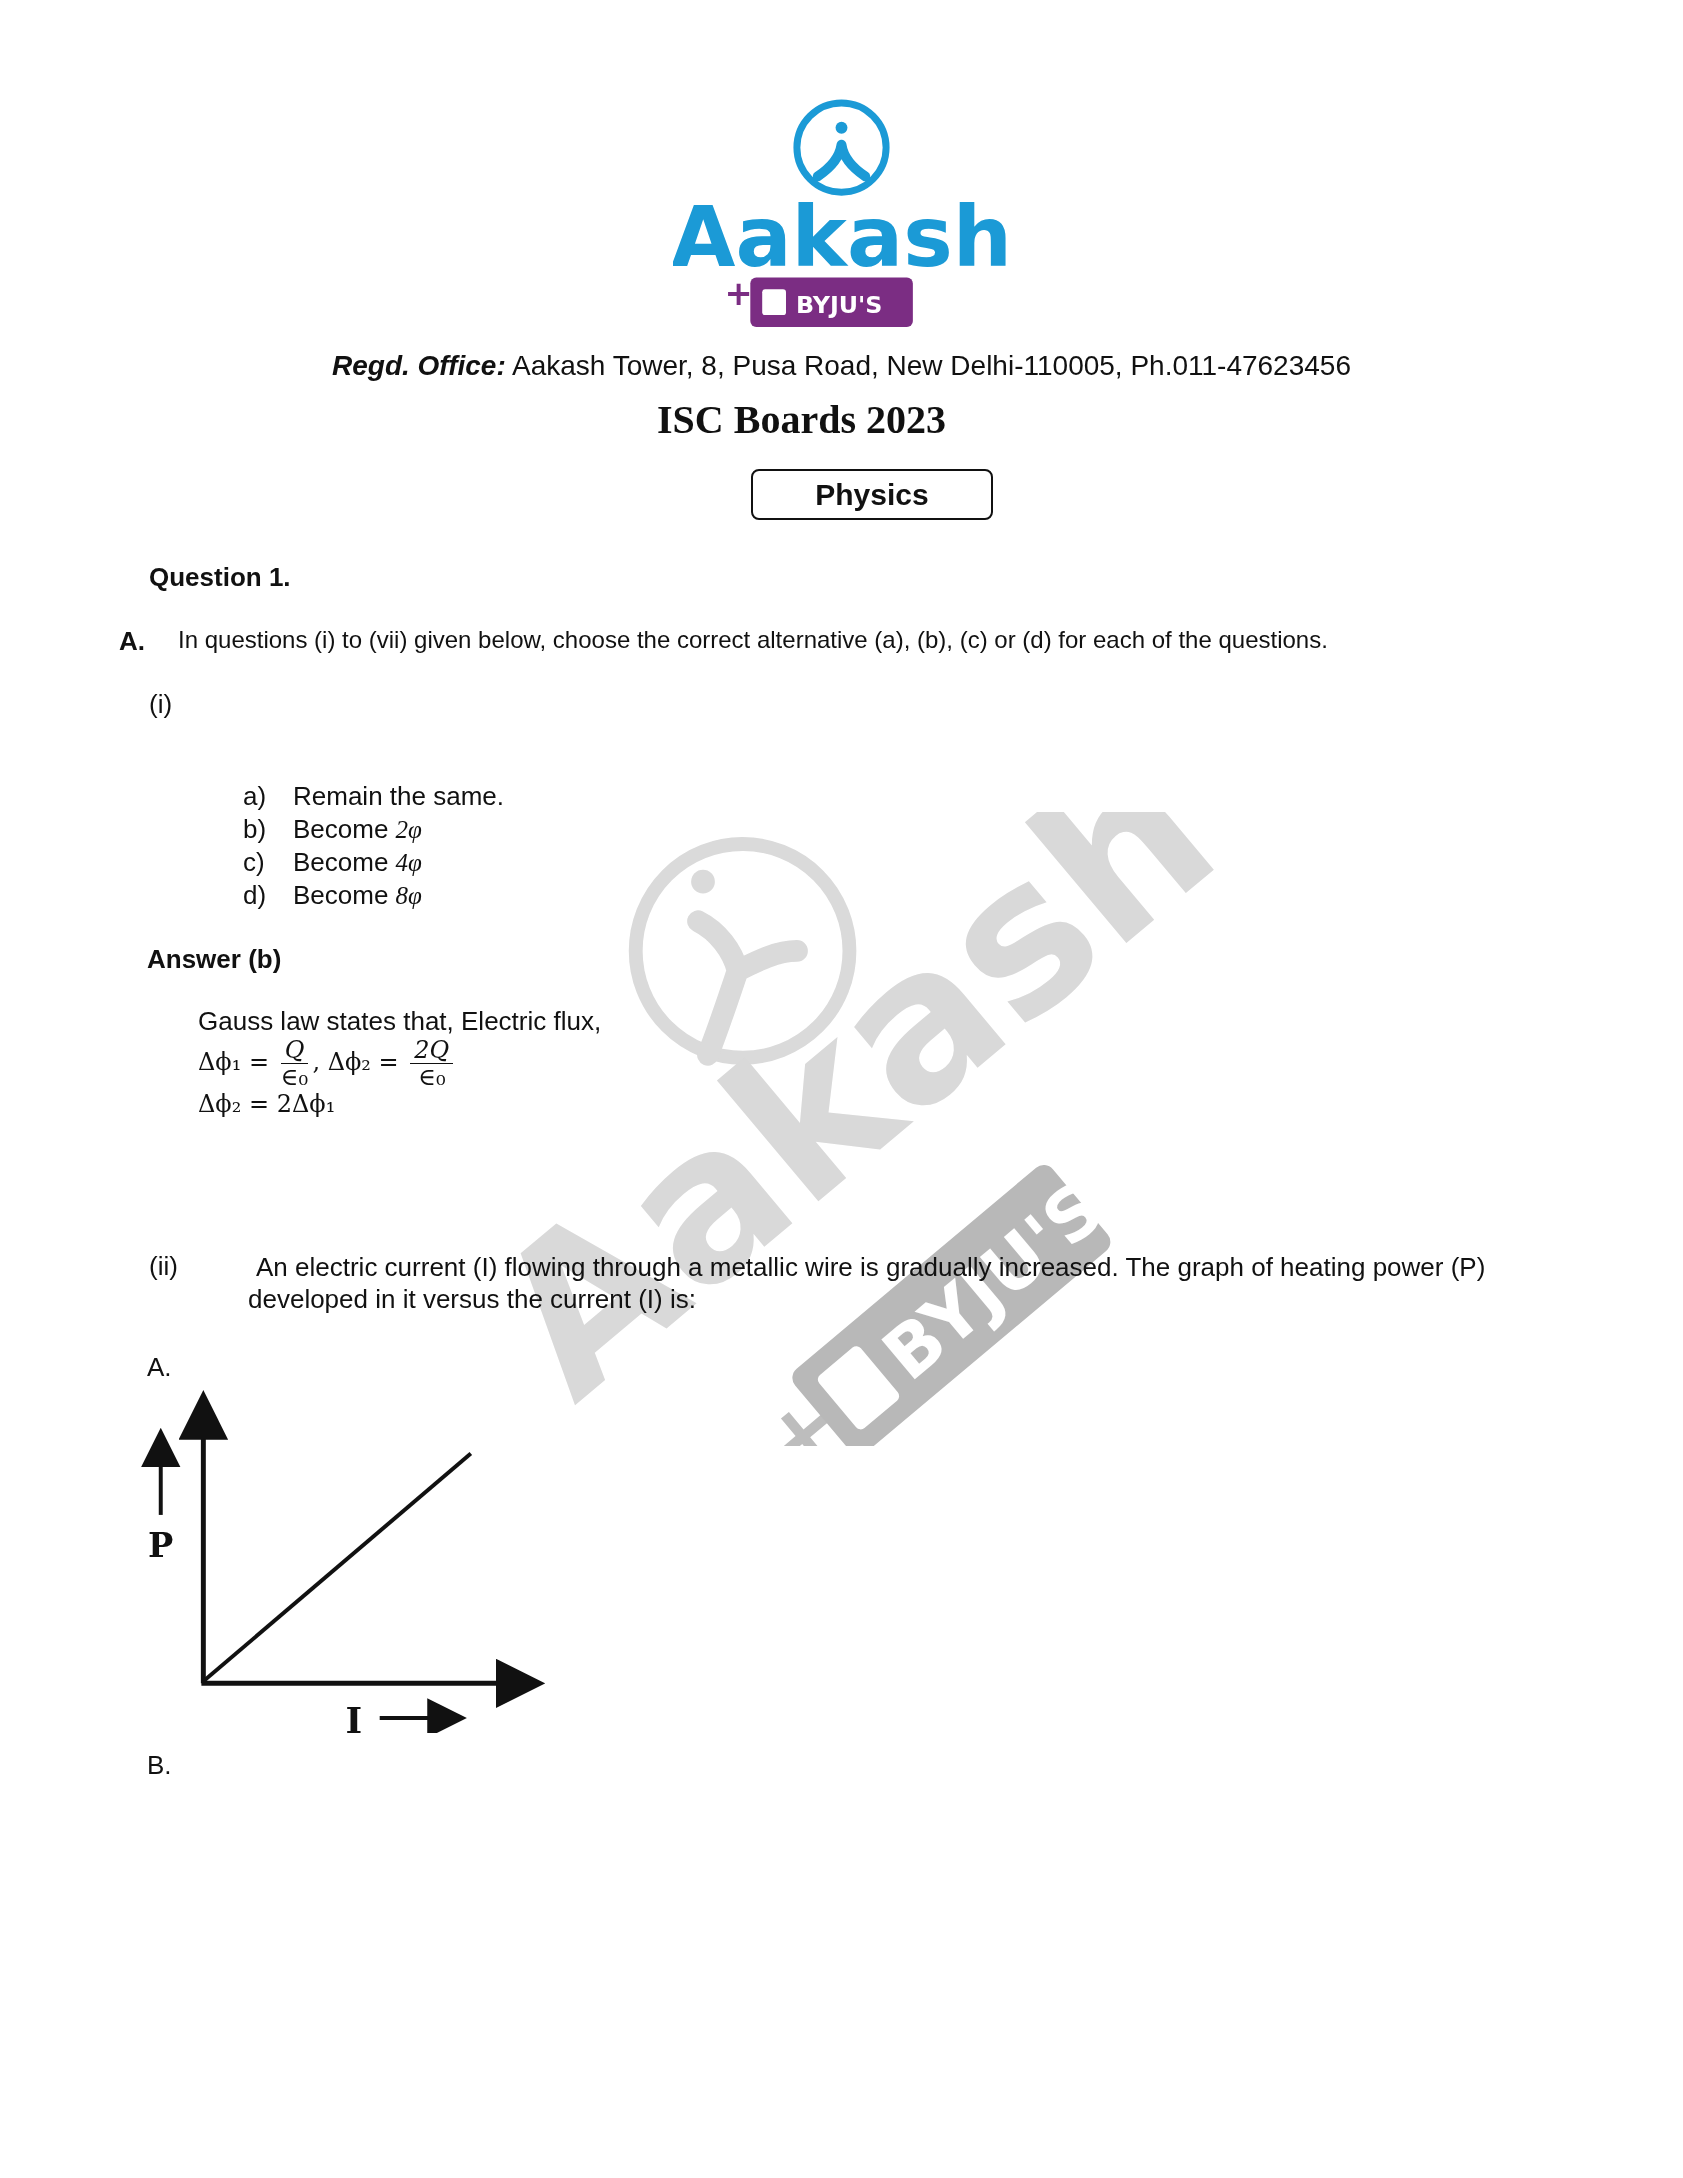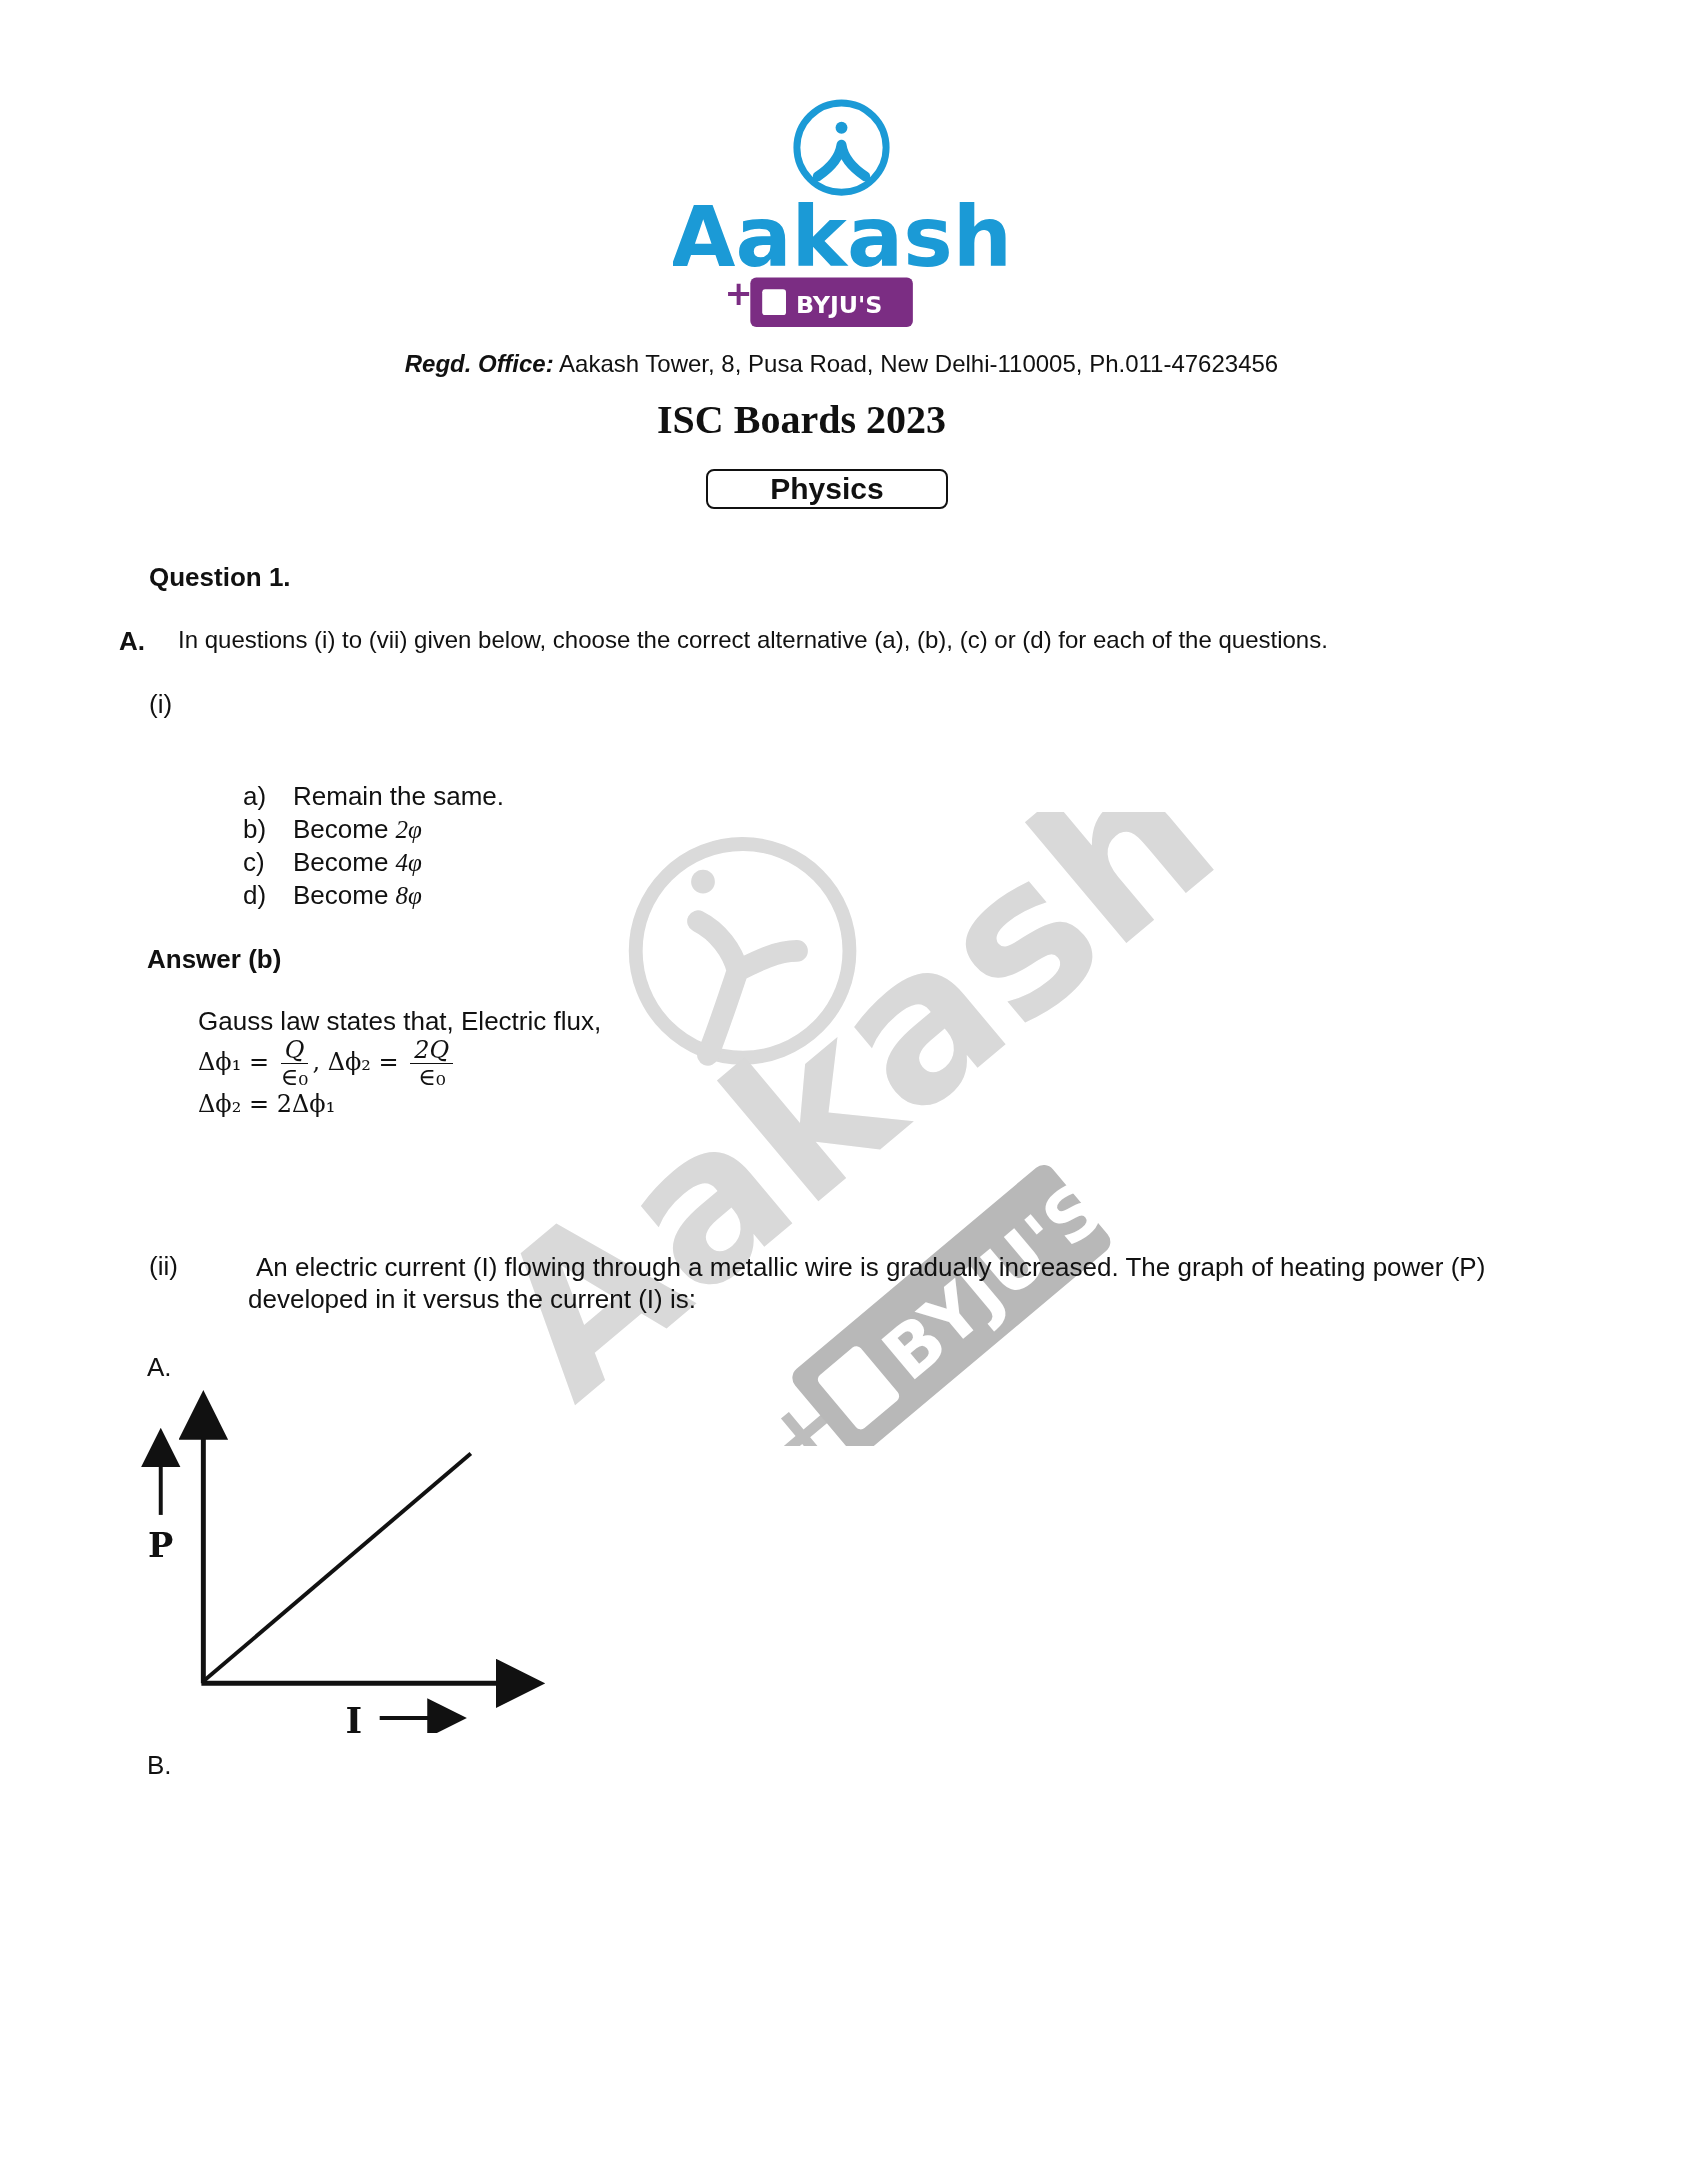--- a/index.html
+++ b/index.html
@@ -1,22 +1,22 @@
 <!DOCTYPE html>
 <html><head>
 <meta charset="utf-8">
 <style>
   html, body { margin: 0; padding: 0; background: #ffffff; }
   body { width: 1683px; height: 2178px; position: relative; overflow: hidden; font-family: "Liberation Sans", sans-serif; color: #111; }
   .abs { position: absolute; }
   .logo-wrap { left: 673px; top: 97px; width: 337px; height: 238px; }
-  .regd { left: 0; width: 1683px; top: 350px; text-align: center; font-size: 24px; }
+  .regd { left: 0; width: 1683px; top: 350px; text-align: center; font-size: 28px; }
   .regd b { font-style: italic; font-weight: bold; }
   .title { left: 0; width: 1603px; top: 396px; text-align: center; font-family: "Liberation Serif", serif; font-weight: bold; font-size: 40px; }
-  .subject-box { left: 706px; top: 469px; width: 242px; height: 40px; border: 2.5px solid #111; border-radius: 8px; box-sizing: border-box; display: flex; align-items: center; justify-content: center; font-weight: bold; font-size: 30px; }
+  .subject-box { left: 751px; top: 469px; width: 242px; height: 51px; border: 2.5px solid #111; border-radius: 8px; box-sizing: border-box; display: flex; align-items: center; justify-content: center; font-weight: bold; font-size: 30px; }
   .qhead { left: 149px; top: 562px; font-weight: bold; font-size: 26px; }
   .sec-label { left: 119px; top: 626px; font-weight: bold; font-size: 26px; }
   .sec-text { left: 178px; top: 626px; font-size: 24px; }
   .qnum { font-size: 26px; }
   .qtext { font-size: 26px; line-height: 32px; width: 1406px; }
   .opt { font-size: 26px; line-height: 33px; }
   .opt .ol { display: inline-block; width: 50px; }
   .math { font-family: Liberation Serif, serif; font-style: italic; font-size: 25px; text-align: center; }
   .ans { left: 147px; top: 944px; font-weight: bold; font-size: 26px; }
   .expl { left: 198px; top: 1006px; font-size: 26px; }

